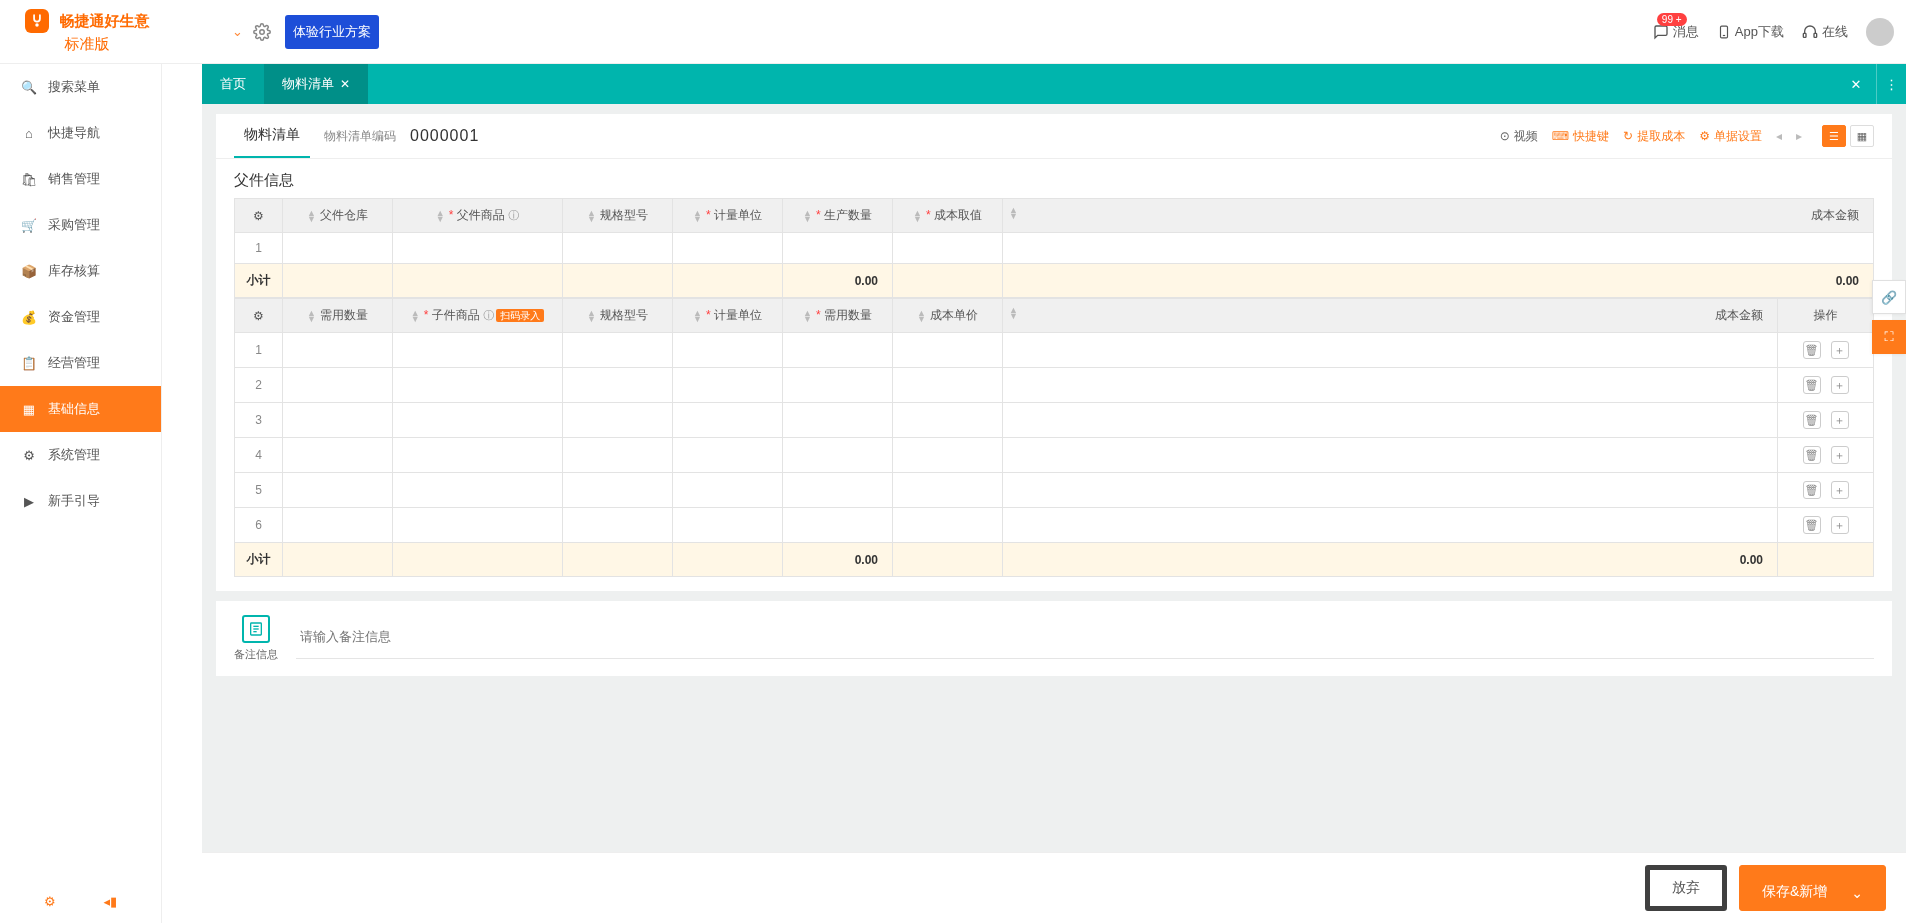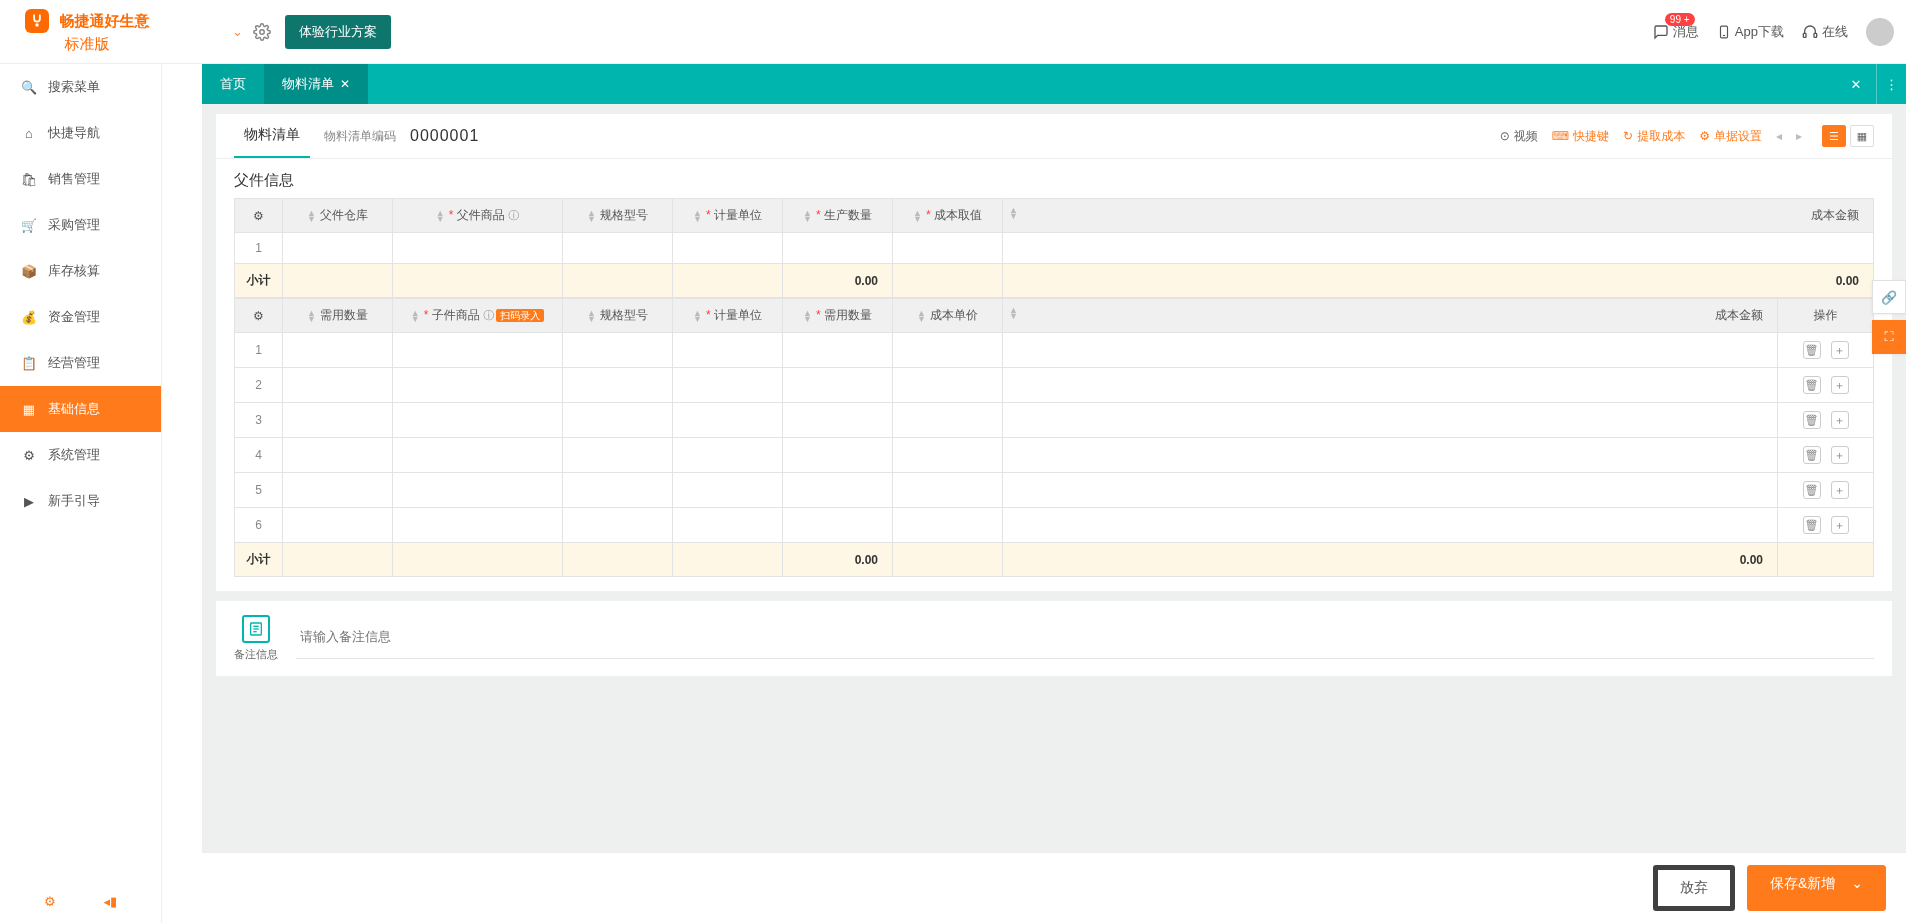--- a/index.html
+++ b/index.html
@@ -8,25 +8,25 @@
 
 .header { height: 64px; display: flex; align-items: center; padding: 0 12px; border-bottom: 1px solid #eee; }
 .logo-block { width: 150px; display: flex; flex-direction: column; align-items: center; }
 .logo-row { display: flex; align-items: center; gap: 11px; }
 .logo-icon { width: 24px; height: 24px; background: #ff6a00; border-radius: 6px; display: flex; align-items: center; justify-content: center; color: #fff; font-weight: bold; }
 .logo-text { color: #ff6a00; font-weight: 600; font-size: 15px; }
 .logo-sub { color: #ff6a00; font-size: 15px; margin-top: 2px; }
 .org-select { margin-left: 30px; display: flex; align-items: center; gap: 40px; color: #666; }
 .chev-down { color: #ff8a3a; }
 .gear-btn { color: #888; margin-left: 10px; }
-.cta-btn { background: #0f766e; color: #fff; border: none; padding: 8px 14px; border-radius: 3px; margin-left: 14px; font-size: 13px; }
+.cta-btn { background: #1d4ed8; color: #fff; border: none; padding: 8px 8px; border-radius: 3px; margin-left: 14px; font-size: 13px; }
 .header-spacer { flex: 1; }
 .header-right { display: flex; align-items: center; gap: 18px; color: #555; font-size: 13px; }
 .hr-item { display: flex; align-items: center; gap: 4px; position: relative; }
-.badge { position: absolute; top: -10px; left: 12px; background: #ff4040; color: #fff; font-size: 10px; border-radius: 9px; padding: 1px 5px; }
+.badge { position: absolute; top: -10px; left: 4px; background: #ff4040; color: #fff; font-size: 10px; border-radius: 9px; padding: 1px 5px; }
 .avatar { width: 28px; height: 28px; border-radius: 50%; background: #ccc; }
 
 
 .layout { display: flex; height: calc(100vh - 64px); }
 .sidebar { width: 162px; background: #fff; border-right: 1px solid #eee; display: flex; flex-direction: column; }
 .side-item { display: flex; align-items: center; gap: 10px; padding: 14px 20px; color: #555; cursor: pointer; }
 .side-item.active { background: #ff7a1a; color: #fff; }
 .side-icon { width: 18px; text-align: center; }
 .side-spacer { flex: 1; }
 .side-bottom { display: flex; justify-content: space-around; padding: 14px 20px; color: #ff7a1a; }
@@ -81,21 +81,21 @@
 .remarks-panel { background: #fff; margin-top: 10px; padding: 14px 18px; display: flex; align-items: flex-start; gap: 18px; }
 .remarks-icon-col { display: flex; flex-direction: column; align-items: center; gap: 4px; color: #00b5ad; }
 .remarks-icon { width: 28px; height: 28px; border: 2px solid #00b5ad; border-radius: 3px; display: flex; align-items: center; justify-content: center; }
 .remarks-label { font-size: 11px; color: #666; }
 .remarks-input { flex: 1; border: none; border-bottom: 1px solid #e5e5e5; padding: 14px 4px; font-size: 13px; outline: none; }
 
 
 .footer { background: #fff; padding: 12px 20px; display: flex; justify-content: flex-end; gap: 12px; border-top: 1px solid #eee; }
 .btn { border-radius: 3px; padding: 9px 22px; font-size: 14px; cursor: pointer; }
 .btn-outline { background: #fff; border: 5px solid #404040; color: #555; }
-.btn-primary { background: #ff7a1a; border: 1px solid #ff7a1a; color: #fff; display: flex; align-items: flex-start; gap: 16px; }
+.btn-primary { background: #ff7a1a; border: 1px solid #ff7a1a; color: #fff; display: flex; align-items: flex-end; gap: 24px; }
 
 
 .float-tabs { position: fixed; right: 0; top: 280px; display: flex; flex-direction: column; gap: 6px; }
 .ft { width: 34px; height: 34px; background: #fff; border: 1px solid #e0e0e0; display: flex; align-items: center; justify-content: center; color: #888; cursor: pointer; box-shadow: -1px 1px 3px rgba(0,0,0,0.05); }
 .ft.orange-bg { background: #ff7a1a; color: #fff; border-color: #ff7a1a; }
 
 svg { display: block; }
 </style>
 </head>
 <body>

